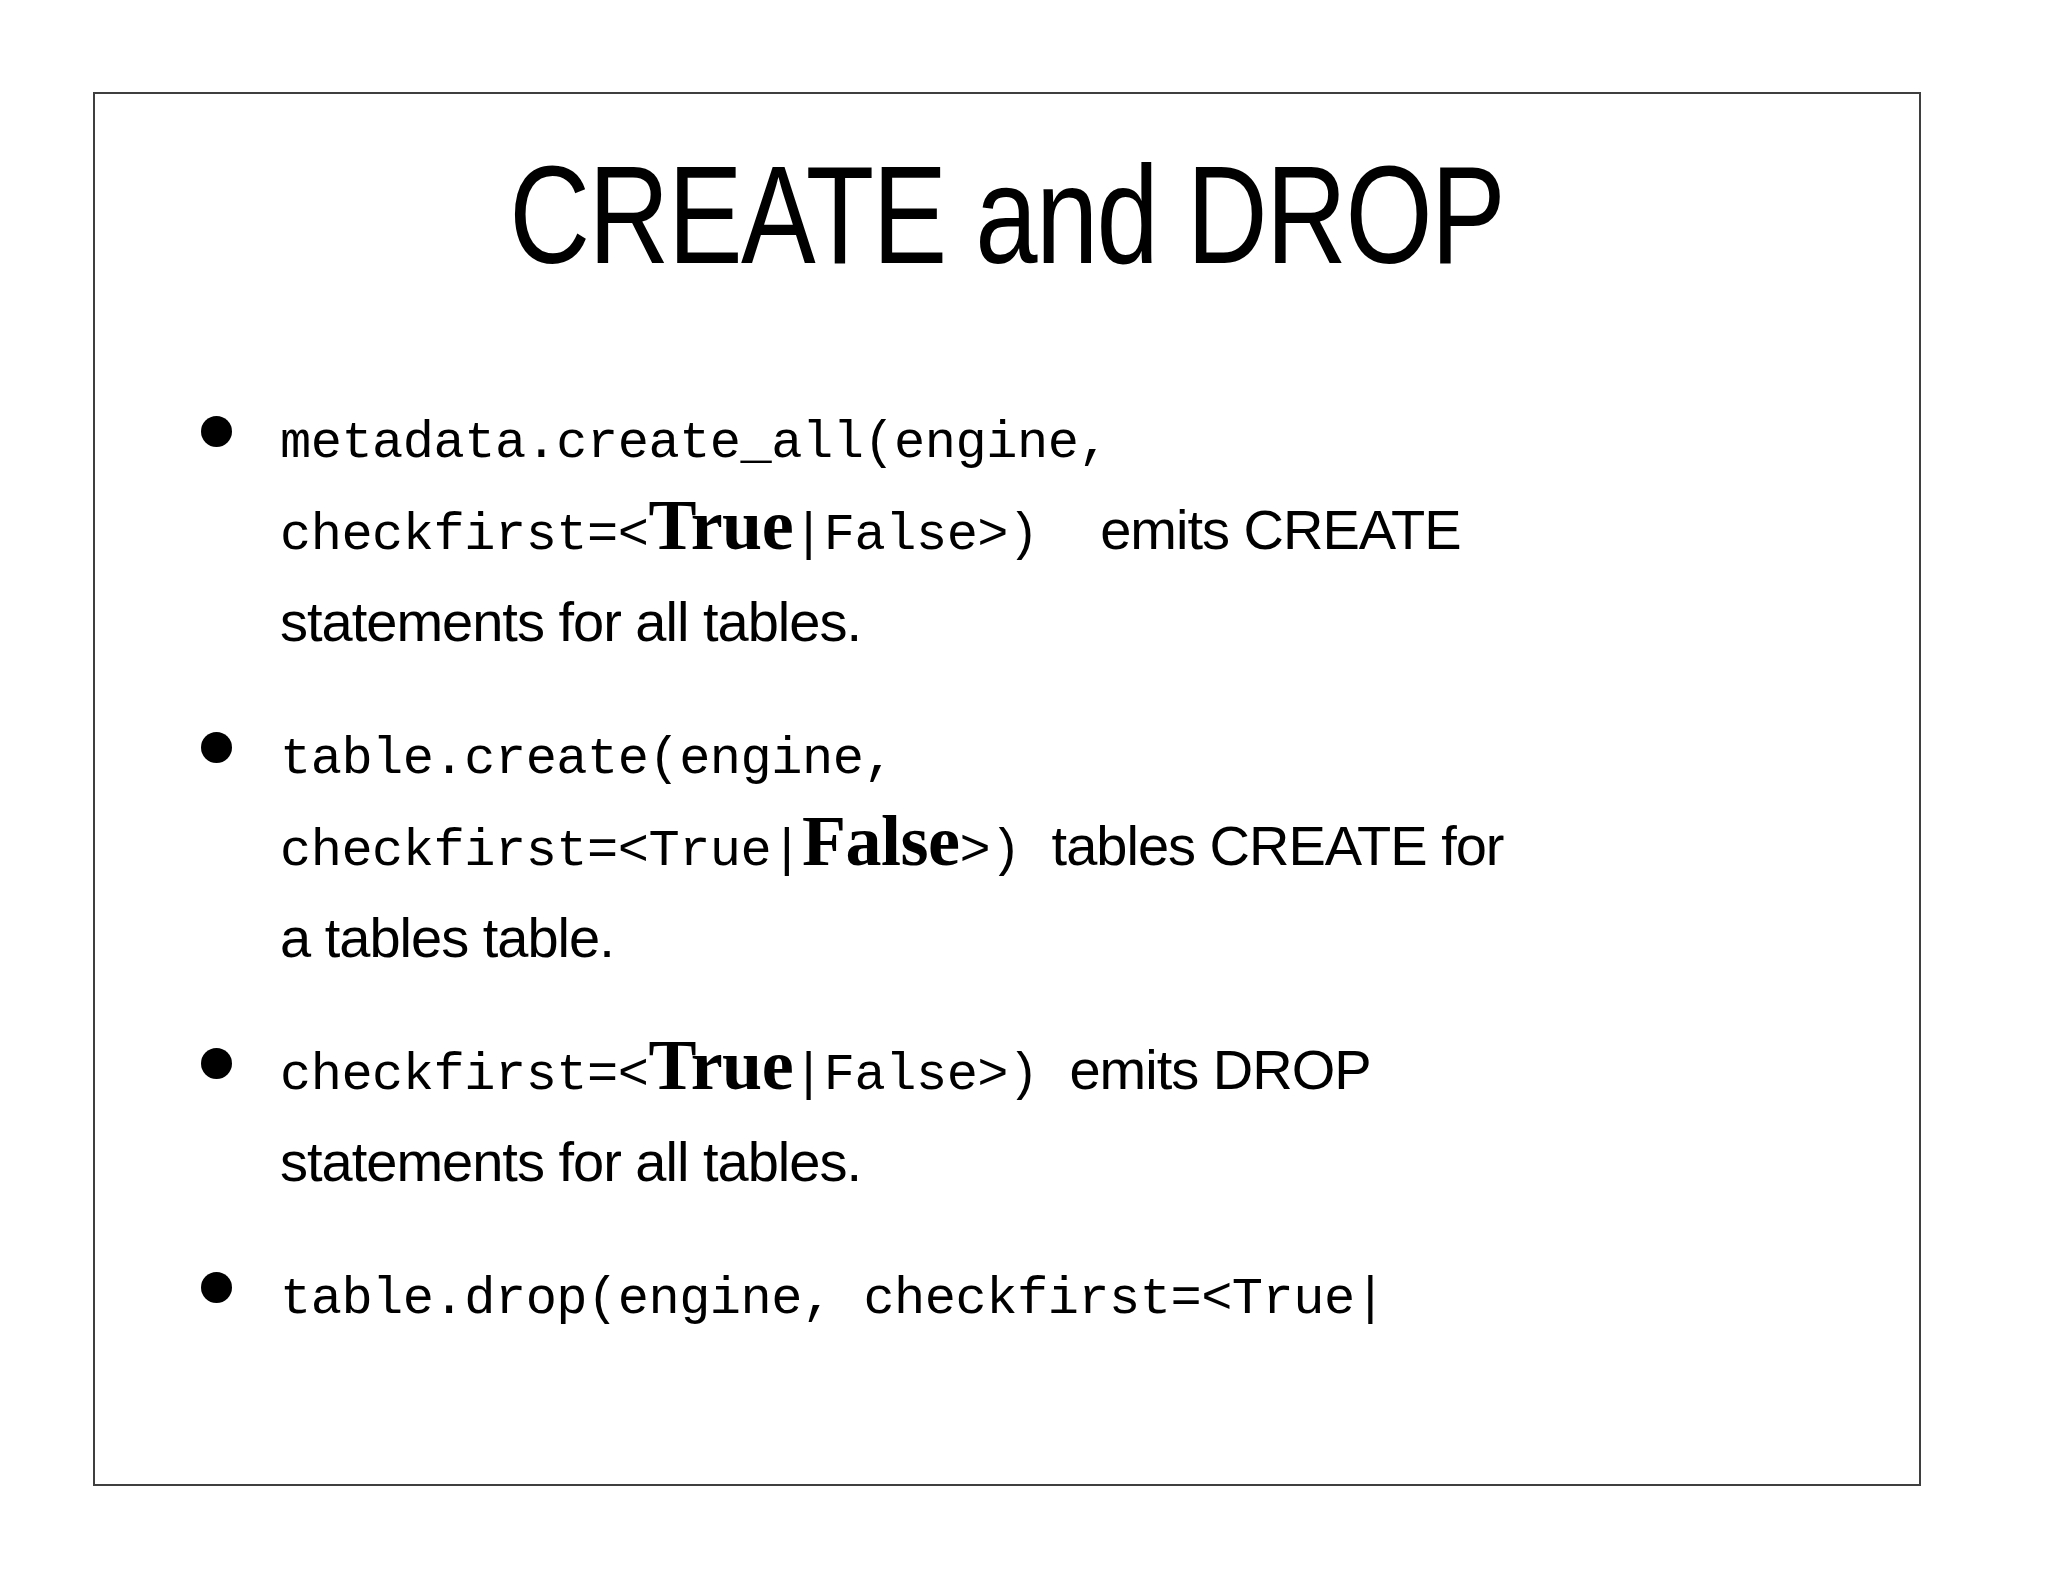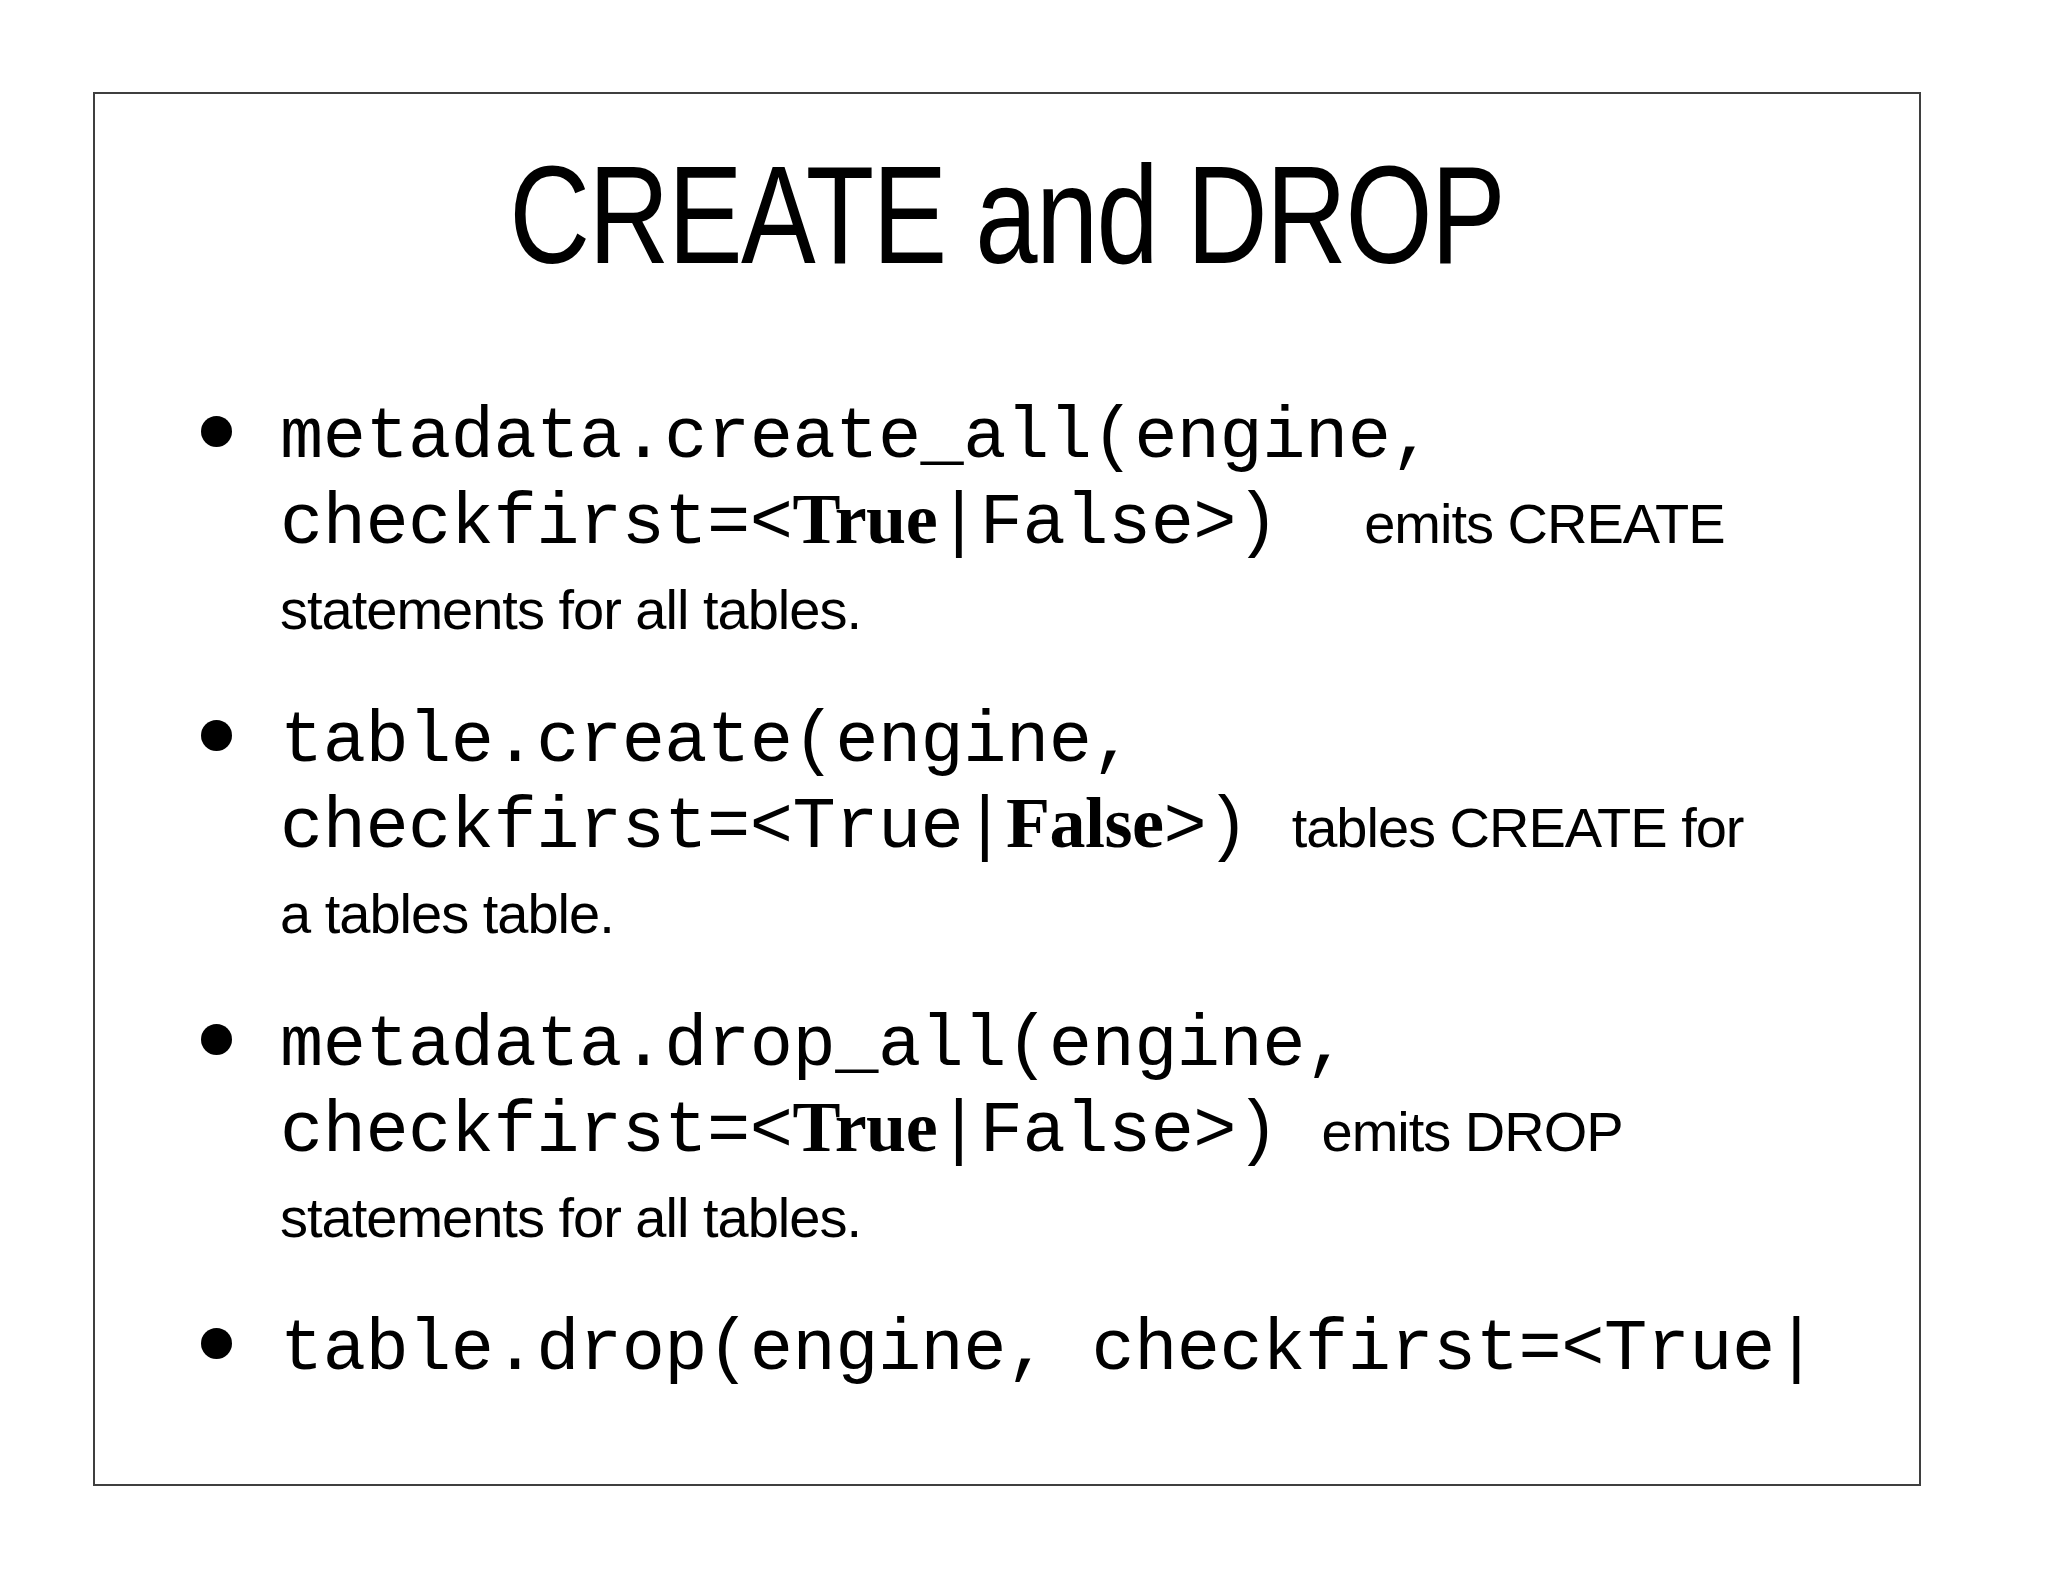--- a/index.html
+++ b/index.html
@@ -47,21 +47,21 @@
   .bullet-dot {
     position: absolute;
     left: -79px; top: 24px;
     width: 31px; height: 31px;
     background: #000000;
     border-radius: 50%;
   }
   .line { white-space: pre; }
   .code {
     font-family: "Liberation Mono", monospace;
-    font-size: 72px;
+    font-size: 52px;
     letter-spacing: -0.5px;
   }
   .code-b {
     font-family: Liberation Serif, serif;
     font-size: 72px;
     font-weight: 700;
     letter-spacing: -0.5px;
   }
   .sans {
     font-family: "Liberation Sans", sans-serif;
@@ -84,21 +84,20 @@
         <div class="line"><span class="sans">statements for all tables.</span></div>
       </div>
       <div class="bullet">
         <span class="bullet-dot"></span>
         <div class="line"><span class="code">table.create(engine,</span></div>
         <div class="line"><span class="code">checkfirst=&lt;True|</span><span class="code-b">False</span><span class="code">&gt;) </span><span class="sans">tables CREATE for</span></div>
         <div class="line"><span class="sans">a tables table.</span></div>
       </div>
       <div class="bullet">
         <span class="bullet-dot"></span>
-        <div class="line"><span class="code">metadata.drop_all(engine,</span></div>
         <div class="line"><span class="code">checkfirst=&lt;</span><span class="code-b">True</span><span class="code">|False&gt;) </span><span class="sans">emits DROP</span></div>
         <div class="line"><span class="sans">statements for all tables.</span></div>
       </div>
       <div class="bullet">
         <span class="bullet-dot"></span>
         <div class="line"><span class="code">table.drop(engine, checkfirst=&lt;True|</span></div>
       </div>
     </div>
 </div>
 

